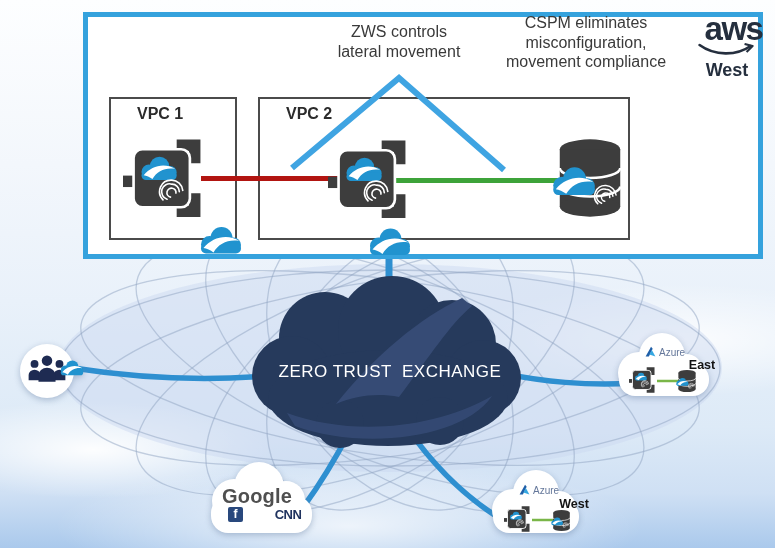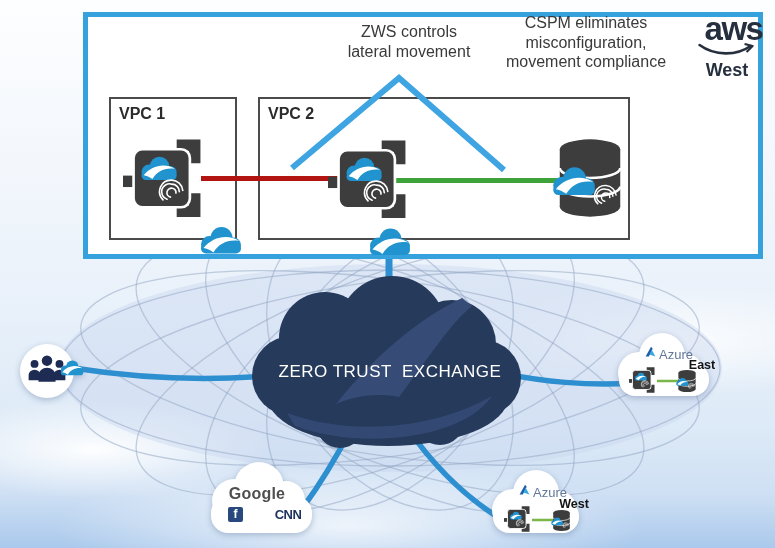--- a/index.html
+++ b/index.html
@@ -13,46 +13,46 @@
       linear-gradient(180deg,#fdfeff 0%,#f3f7fc 30%,#e9f1fa 55%,#ddeaf7 78%,#cfe0f4 90%,#aac9ec 100%);
   }
   svg{display:block;}
   .scene{position:absolute;left:0;top:0;z-index:1;}
   .wcloud{filter:drop-shadow(0 2px 3px rgba(100,125,160,.45));}
   .region{position:absolute;left:83px;top:12px;width:680px;height:247px;background:#ffffff;
     border:5px solid #35a2dd;box-sizing:border-box;z-index:2;}
   .vpc{position:absolute;background:#ffffff;border:2px solid #4b4b4b;box-sizing:border-box;z-index:3;}
   .vpc1{left:109px;top:97px;width:128px;height:143px;}
   .vpc2{left:258px;top:97px;width:372px;height:143px;}
-  .vpc-label{font-size:16px;font-weight:700;color:#2b2b2b;padding:6px 8px;}
+  .vpc-label{font-size:16px;font-weight:700;color:#2b2b2b;padding:6px 26px;}
   .note{position:absolute;transform:translateX(-50%);text-align:center;font-size:16px;
     color:#3a3a3a;line-height:1.22;z-index:3;white-space:nowrap;}
-  .note-zws{left:409px;top:22px;}
+  .note-zws{left:399px;top:22px;}
   .note-cspm{left:586px;top:13px;}
   .aws-logo{position:absolute;left:727px;top:15px;transform:translateX(-50%);
     display:flex;flex-direction:column;align-items:center;z-index:3;}
   .aws-word{font-size:33px;font-weight:700;letter-spacing:-1.5px;color:#252f3e;line-height:.85;margin-left:13px;}
   .aws-region{font-size:18px;font-weight:700;color:#252f3e;margin-top:3px;}
   .traffic{position:absolute;height:5px;z-index:3;}
   .line-blocked{left:201px;top:176px;width:141px;background:#b21511;}
   .line-allowed{left:386px;top:178px;width:178px;background:#3da33a;}
   .icon-abs{position:absolute;z-index:4;}
   .vlines{position:absolute;left:83px;top:12px;z-index:5;pointer-events:none;}
   .straddle{position:absolute;z-index:6;}
   .zte-label{position:absolute;left:390px;top:362px;transform:translateX(-50%);
     color:#ffffff;font-weight:400;font-size:17px;letter-spacing:.5px;white-space:pre;z-index:2;}
-  .brand-azure{position:absolute;font-size:13px;color:#64779a;z-index:2;white-space:nowrap;}
+  .brand-azure{position:absolute;font-size:10px;color:#64779a;z-index:2;white-space:nowrap;}
   .brand-azure.east{left:659px;top:347px;}
   .brand-azure.west{left:533px;top:485px;}
   .azure-region{position:absolute;transform:translateX(-50%);font-size:12.5px;font-weight:700;
     color:#141414;z-index:2;white-space:nowrap;margin-left:33px;}
   .azure-region.east{left:669px;top:358px;}
   .azure-region.west{left:541px;top:497px;}
   .google-label{position:absolute;left:257px;top:485px;transform:translateX(-50%);
-    font-size:16px;font-weight:600;color:#4f4f4f;letter-spacing:.2px;z-index:2;}
+    font-size:20px;font-weight:600;color:#4f4f4f;letter-spacing:.2px;z-index:2;}
   .fb-badge{position:absolute;left:228px;top:507px;width:15px;height:15px;background:#29487d;
     color:#fff;border-radius:2px;font-size:12px;font-weight:700;text-align:center;line-height:15px;z-index:2;}
   .cnn-label{position:absolute;left:272px;top:507px;transform:translateX(-50%);
     font-size:13px;font-weight:800;color:#20335f;letter-spacing:-.5px;z-index:2;margin-left:16px;}
 </style>
 </head>
 <body>
 
 <svg width="0" height="0" style="position:absolute">
   <defs>

